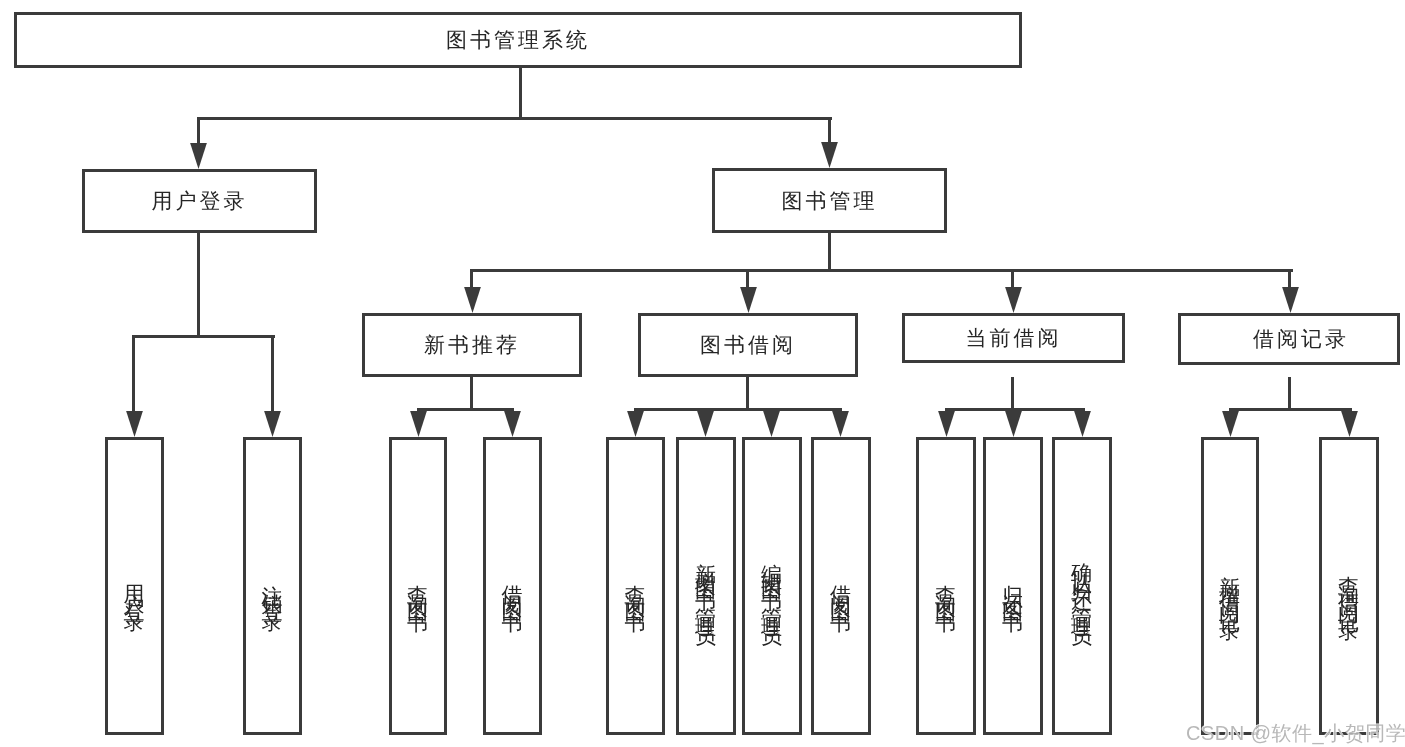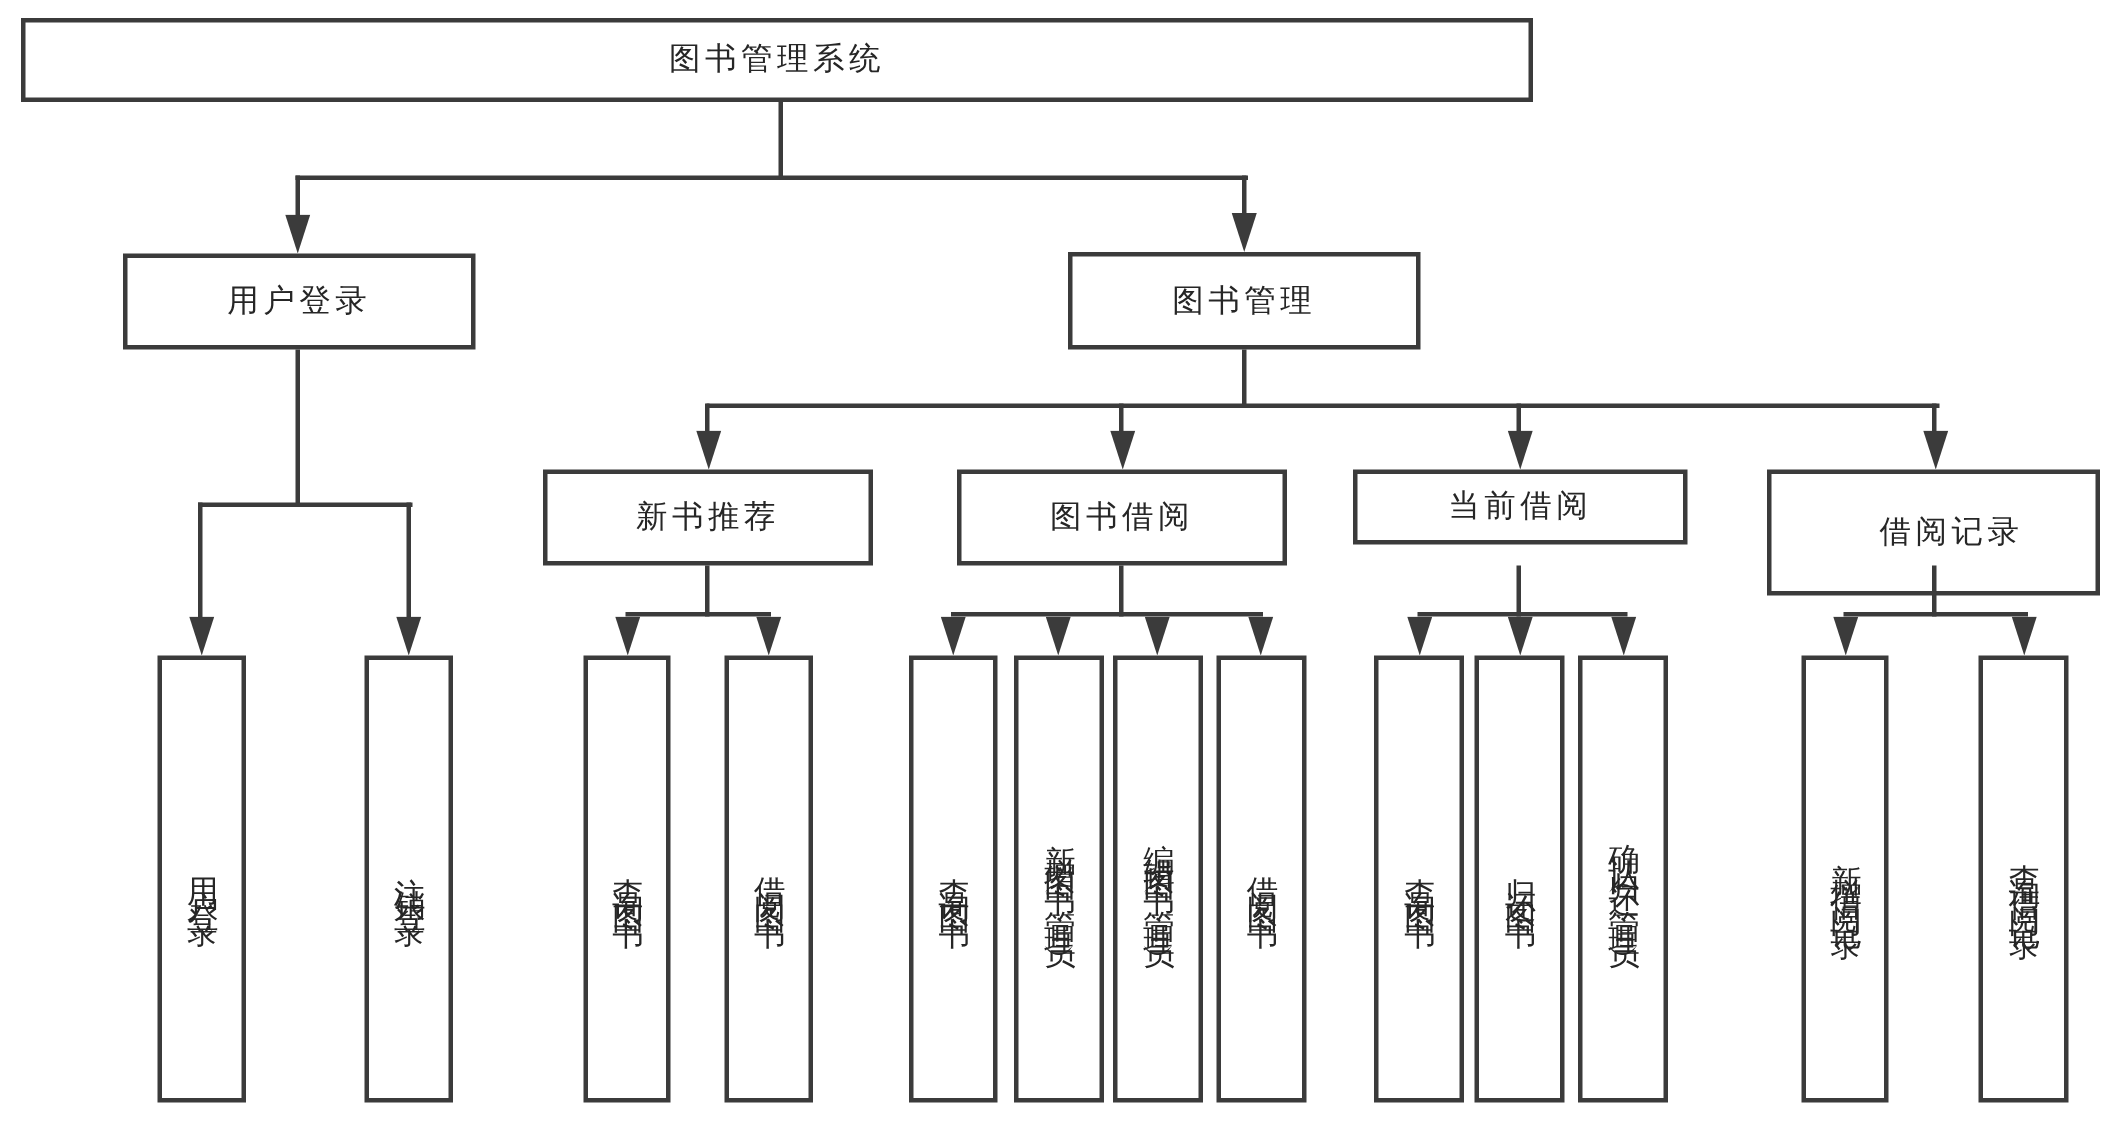--- a/index.html
+++ b/index.html
@@ -73,21 +73,21 @@
     <div class="arrow" style="left:739px;top:287px;"></div>
     <div class="seg" style="left:1011px;top:269px;width:3px;height:22px;"></div>
     <div class="arrow" style="left:1004px;top:287px;"></div>
     <div class="seg" style="left:1288px;top:269px;width:3px;height:22px;"></div>
     <div class="arrow" style="left:1281px;top:287px;"></div>
   </div>
 
   <div class="node" style="left:362px;top:313px;width:220px;height:64px;">新书推荐</div>
   <div class="node" style="left:638px;top:313px;width:220px;height:64px;">图书借阅</div>
   <div class="node" style="left:902px;top:313px;width:223px;height:50px;">当前借阅</div>
-  <div class="node" style="left:1178px;top:313px;width:222px;height:84px;padding-left:24px;">借阅记录</div>
+  <div class="node" style="left:1178px;top:313px;width:222px;height:52px;padding-left:24px;">借阅记录</div>
 
   <div>
     <div class="seg" style="left:470px;top:377px;width:3px;height:34px;"></div>
     <div class="seg" style="left:417px;top:408px;width:97px;height:3px;"></div>
     <div class="arrow" style="left:409px;top:411px;"></div>
     <div class="arrow" style="left:503px;top:411px;"></div>
   </div>
 
   <div>
     <div class="seg" style="left:746px;top:377px;width:3px;height:34px;"></div>
@@ -124,14 +124,15 @@
   <div class="node vnode" style="left:742px;top:437px;width:60px;height:298px;">编辑图书（管理员）</div>
   <div class="node vnode" style="left:811px;top:437px;width:60px;height:298px;">借阅图书</div>
 
   <div class="node vnode" style="left:916px;top:437px;width:60px;height:298px;">查询图书</div>
   <div class="node vnode" style="left:983px;top:437px;width:60px;height:298px;">归还图书</div>
   <div class="node vnode" style="left:1052px;top:437px;width:60px;height:298px;">确认归还（管理员）</div>
 
   <div class="node vnode" style="left:1201px;top:437px;width:58px;height:298px;">新增借阅记录</div>
   <div class="node vnode" style="left:1319px;top:437px;width:60px;height:298px;">查询借阅记录</div>
 
+  <div class="watermark">CSDN @软件_小贺同学</div>
 
 </div>
 
 </body></html>

